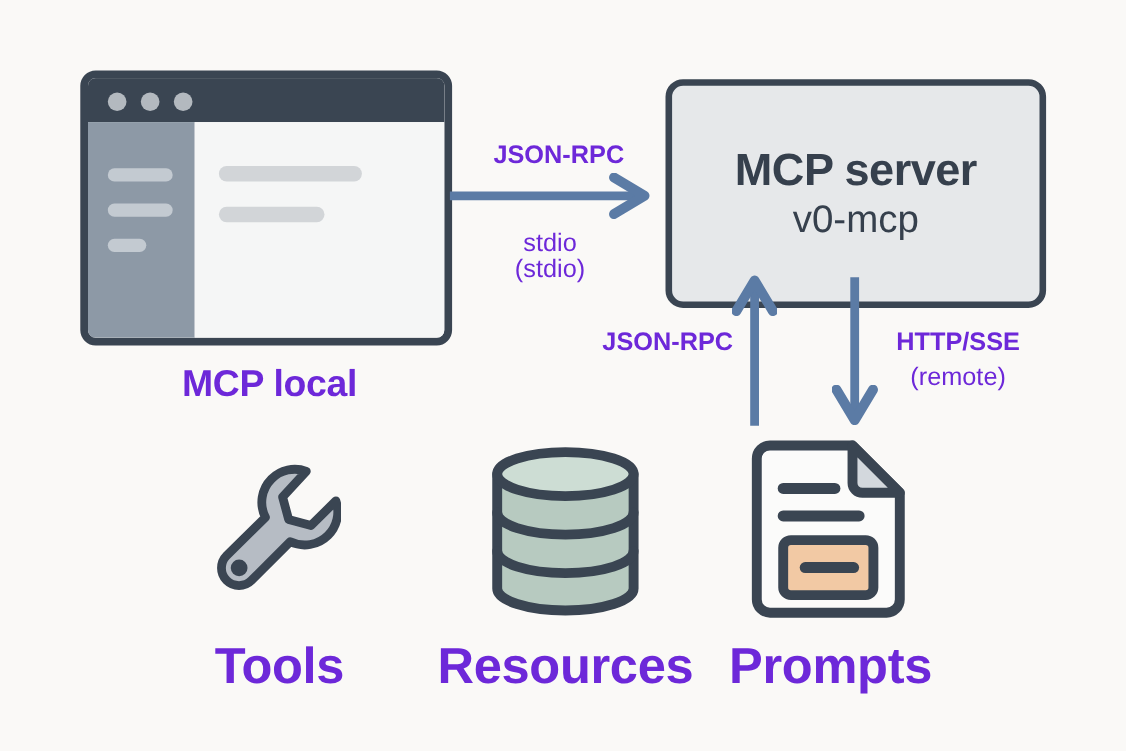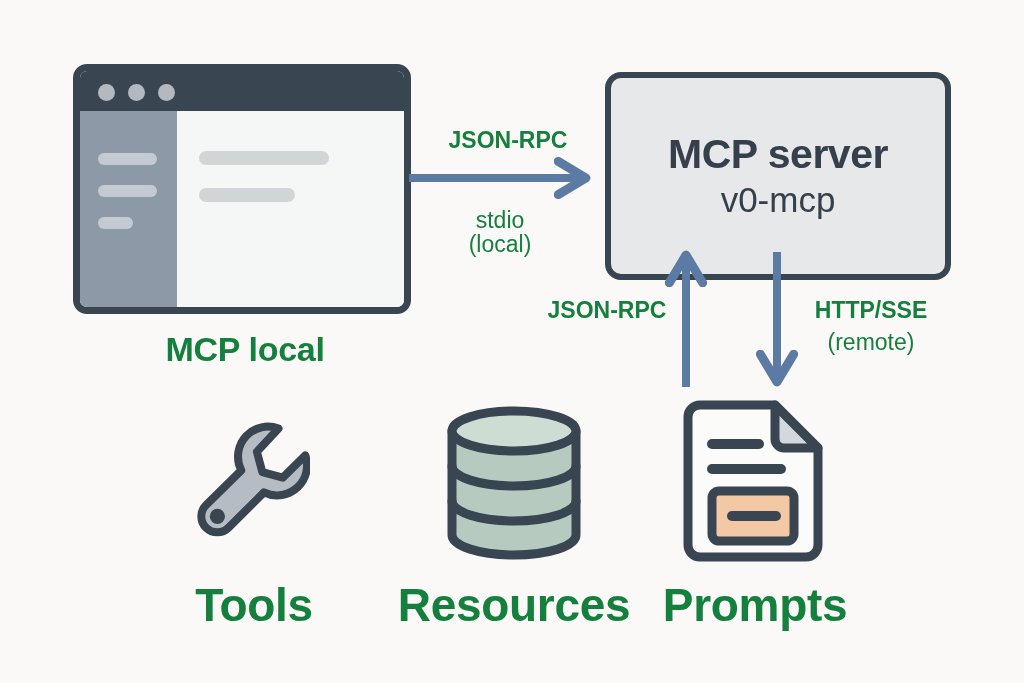--- a/index.html
+++ b/index.html
@@ -15,21 +15,21 @@
     background: #faf9f7;
     overflow: hidden;
     font-family: "Liberation Sans", "DejaVu Sans", sans-serif;
     color: #36404d;
   }
 
   
   .lbl {
     position: absolute;
     white-space: nowrap;
-    color: #15803d;
+    color: #6d28d9;
     line-height: 1.12;
   }
   .lbl.bold   { font-weight: 700; }
   .lbl.center { text-align: center; transform: translateX(-50%); }
 
   
   #client-window {
     position: absolute;
     left: 73px;
     top: 64px;
@@ -242,21 +242,21 @@
       <line x1="686" y1="387" x2="686" y2="262" stroke="#5b7ba5" stroke-width="8" stroke-linecap="butt" marker-end="url(#ah-up)"></line>
     </g>
 
     <g>
       <line x1="777" y1="252" x2="777" y2="375" stroke="#5b7ba5" stroke-width="8" stroke-linecap="butt" marker-end="url(#ah-down)"></line>
     </g>
   </svg>
 
   <div class="lbl bold center" id="label-jsonrpc-h">JSON-RPC</div>
   <div class="lbl center" id="label-stdio">stdio</div>
-  <div class="lbl center" id="label-local">(local)</div>
+  <div class="lbl center" id="label-local">(stdio)</div>
 
   <div class="lbl bold center" id="label-jsonrpc-v">JSON-RPC</div>
 
   <div class="lbl bold center" id="label-http">HTTP/SSE</div>
   <div class="lbl center" id="label-remote">(remote)</div>
 
   <svg class="icon-abs" style="left:182px; top:412px; width:128px; height:148px;" viewBox="0 0 128 148" xmlns="http://www.w3.org/2000/svg">
     <g transform="rotate(-45 64 74)">
       <path d="M64 10
                a26 26 0 0 1 26 26

